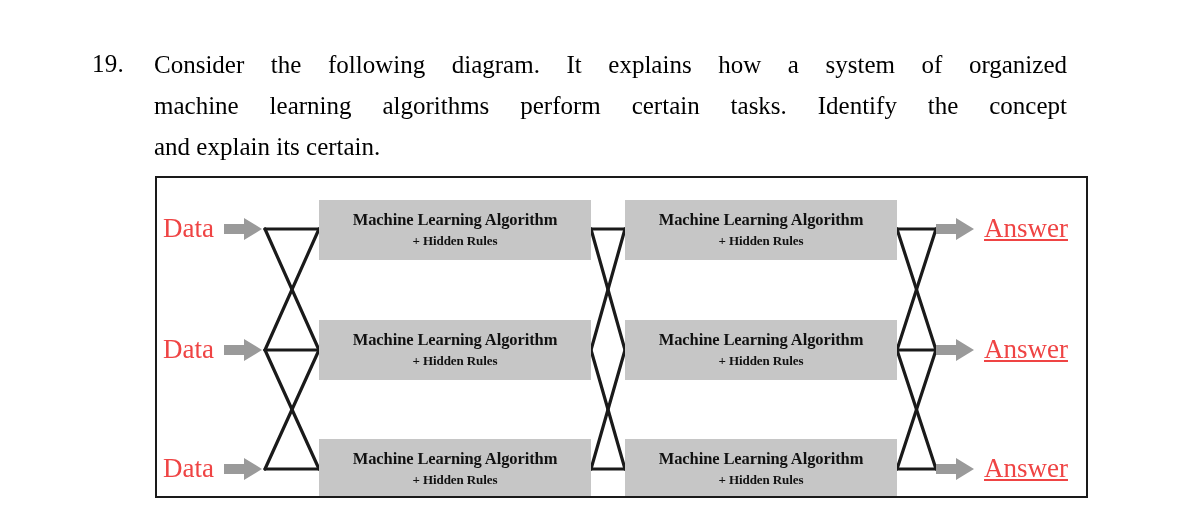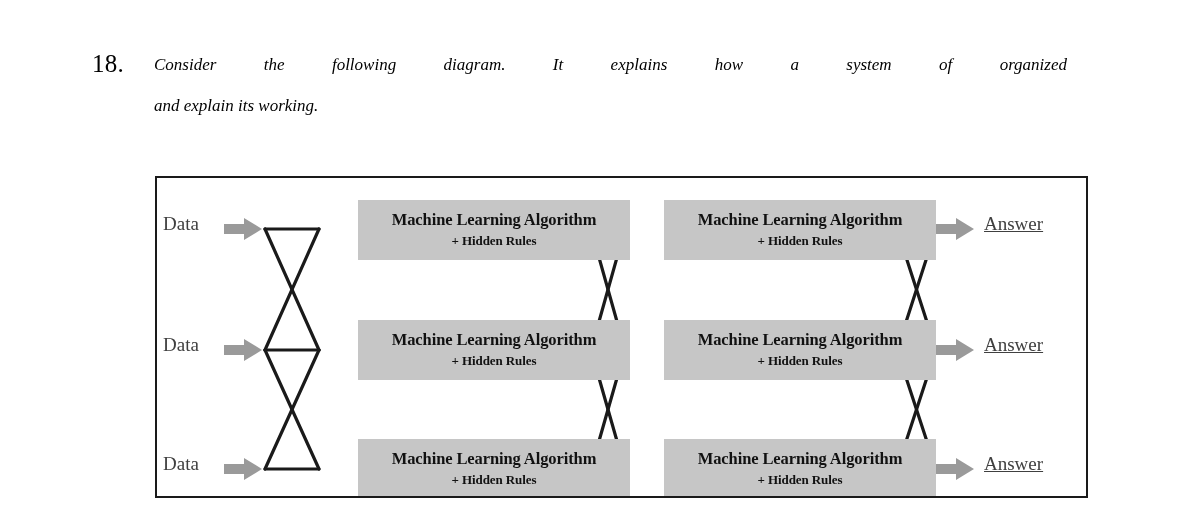--- a/index.html
+++ b/index.html
@@ -25,25 +25,24 @@
   }
   #question-number {
     position: absolute;
     left: 0px;
     top: 6px;
     font-size: 25px;
     letter-spacing: 0.2px;
   }
   #question-text {
     margin-left: 62px;
-    font-size: 17px;
+    font-size: 25px;
     line-height: 41px;
     text-align: justify;
     text-justify: inter-word;
-    font-style: italic;
   }
   #question-text .ln {
     display: block;
     white-space: nowrap;
   }
   #question-text .ln.j {
     text-align: justify;
     text-align-last: justify;
     white-space: normal;
   }
@@ -77,37 +76,36 @@
     flex-direction: column;
     align-items: center;
     justify-content: center;
     font-family: "Liberation Serif", "DejaVu Serif", serif;
     font-weight: bold;
     font-size: 16.5px;
     line-height: 21px;
     color: #111111;
     text-align: center;
     letter-spacing: -0.1px;
-    margin-left: 39px;
   }
   .ml-box .l2 { font-size: 13px; }
 
   
   .col1 { left: 162px; width: 272px; }
   .col2 { left: 468px; width: 272px; }
   .rowA { top: 22px;  height: 60px; }
   .rowB { top: 142px; height: 60px; }
   .rowC { top: 261px; height: 59px; }
 
   
   .side-label {
     position: absolute;
     font-family: "Liberation Serif", "DejaVu Serif", serif;
-    font-size: 19px;
-    color: #404040;
+    font-size: 27px;
+    color: #ef4444;
     white-space: nowrap;
   }
   .label-data  { left: 6px; }
   .label-ans   { left: 827px; text-decoration: underline; }
 
   .dataA, .ansA { top: 35px; }
   .dataB, .ansB { top: 156px; }
   .dataC, .ansC { top: 275px; }
 
   .block-arrow {
@@ -118,24 +116,25 @@
   .arrA { top: 40px; }
   .arrB { top: 161px; }
   .arrC { top: 280px; }
   .arr-left  { left: 67px; }
   .arr-right { left: 779px; }
 </style>
 </head>
 <body>
 
 <div id="question-block">
-  <div id="question-number">18.</div>
+  <div id="question-number">19.</div>
   <div id="question-text">
     <span class="ln j">Consider the following diagram. It explains how a system of organized</span>
-    <span class="ln">and explain its working.</span>
+    <span class="ln j">machine learning algorithms perform certain tasks. Identify the concept</span>
+    <span class="ln">and explain its certain.</span>
   </div>
 </div>
 
 <div id="diagram-frame">
 
   <svg id="diagram-svg" viewBox="0 0 933 322" xmlns="http://www.w3.org/2000/svg">
     <g stroke="#1a1a1a" stroke-width="3.2" fill="none" stroke-linecap="round">
 
       <line x1="108" y1="51" x2="162" y2="51"></line>
       <line x1="108" y1="51" x2="162" y2="172"></line>

